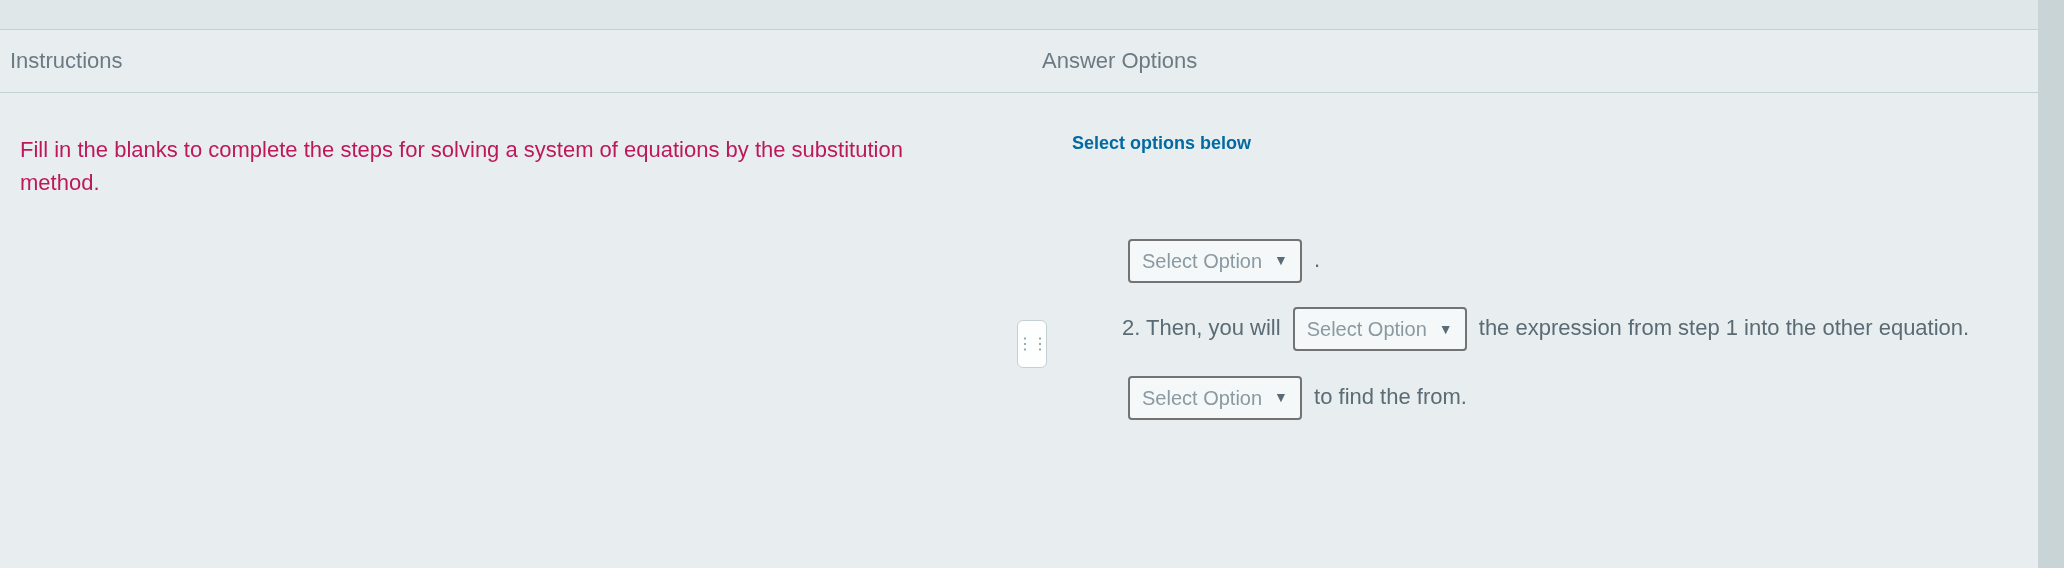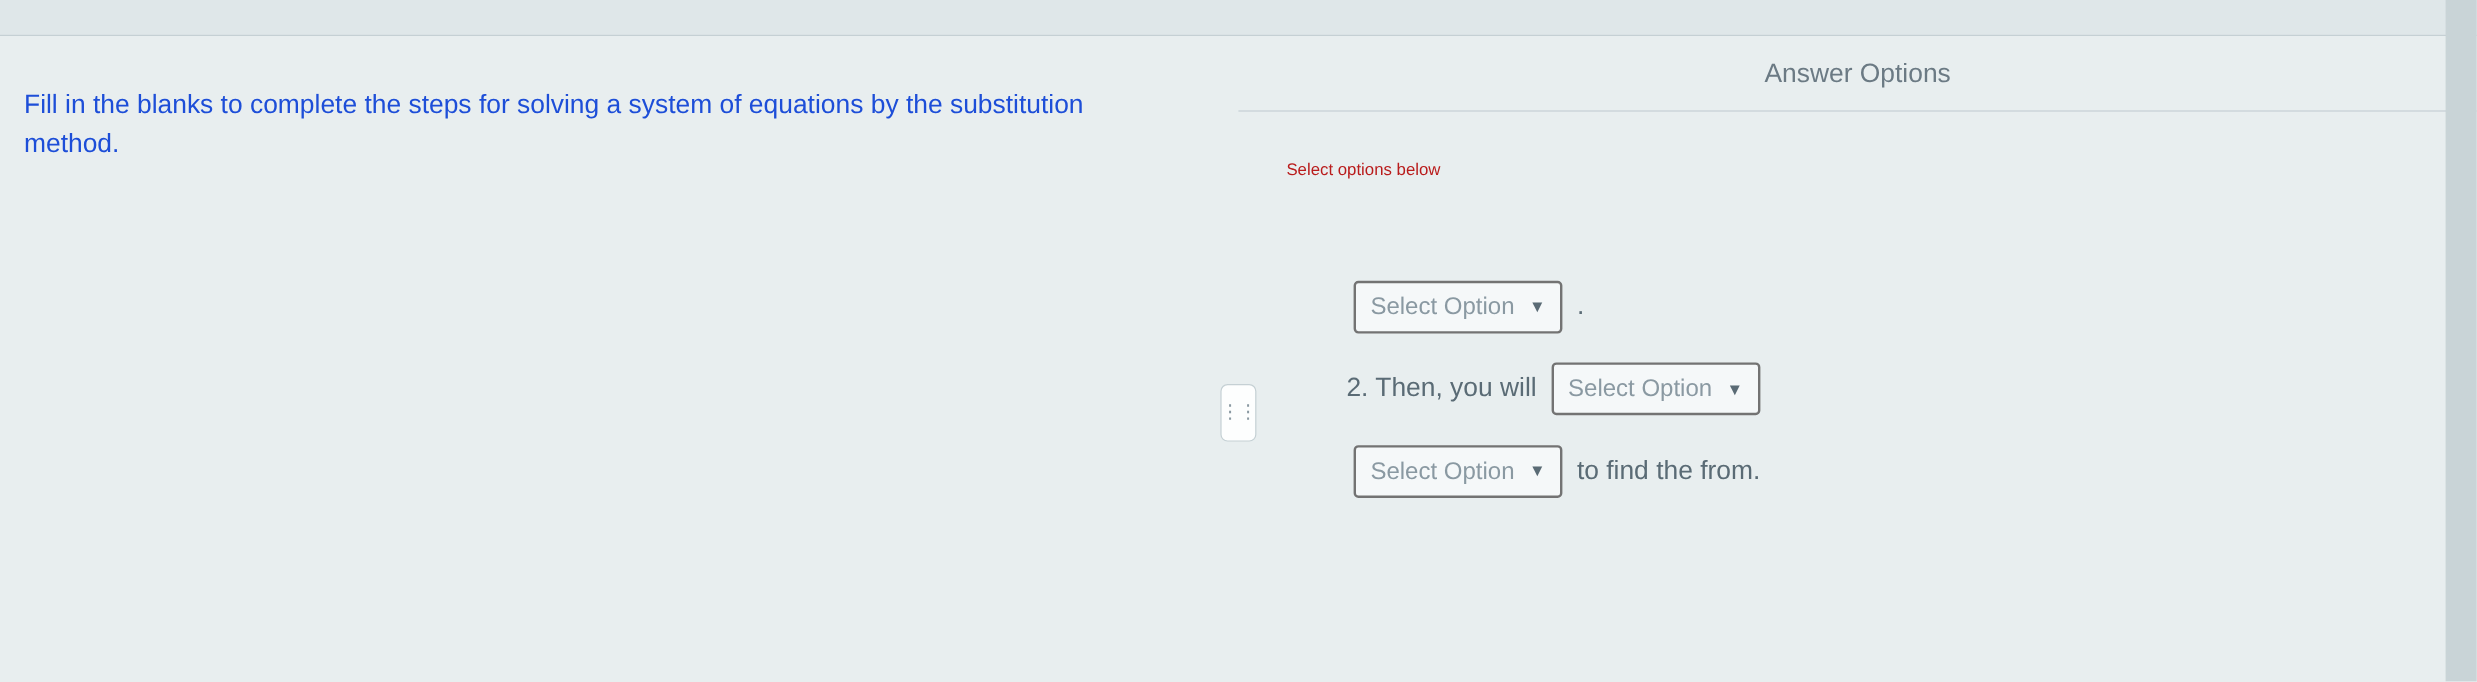--- a/index.html
+++ b/index.html
@@ -35,38 +35,37 @@
       padding: 18px 10px 18px 10px;
       font-size: 22px;
       color: #6b7a84;
       border-bottom: 1px solid #c5d0d4;
     }
     .panel-left .panel-header {
       padding-left: 10px;
     }
     .panel-right .panel-header {
       padding-left: 10px;
-      text-align: center;
     }
     .panel-body {
       padding: 40px 20px 20px 20px;
     }
     .panel-left .panel-body {
       padding-left: 20px;
       padding-right: 60px;
     }
     .instructions-text {
       font-size: 22px;
-      color: #1d4ed8;
+      color: #be185d;
       line-height: 1.5;
     }
     .answer-prompt {
-      font-size: 14px;
-      color: #b91c1c;
-      font-weight: 400;
+      font-size: 18px;
+      color: #0369a1;
+      font-weight: 700;
       margin-bottom: 30px;
       padding-left: 20px;
     }
     .question-list {
       padding-left: 70px;
       padding-right: 30px;
     }
     .question-item {
       font-size: 22px;
       color: #5a6b75;
@@ -127,20 +126,21 @@
     }
   </style>
 </head>
 <body>
 
 <div class="top-bar"></div>
 
 <div class="container">
 
   <div class="panel panel-left">
+    <div class="panel-header">Instructions</div>
     <div class="panel-body">
       <div class="instructions-text">Fill in the blanks to complete the steps for solving a system of equations by the substitution method.</div>
     </div>
   </div>
 
   <div class="panel panel-right">
     <div class="panel-header">Answer Options</div>
     <div class="panel-body">
       <div class="answer-prompt">Select options below</div>
       <div class="question-list">
@@ -153,20 +153,21 @@
           </span>
           <span>.</span>
         </div>
 
         <div class="question-item">
           <span>2. Then, you will</span>
           <span class="select-box">
             <span class="select-text">Select Option</span>
             <span class="caret">▼</span>
           </span>
+          <span>the expression from step 1 into the other equation.</span>
         </div>
 
         <div class="question-item">
           <span class="select-box">
             <span class="select-text">Select Option</span>
             <span class="caret">▼</span>
           </span>
           <span>to find the from.</span>
         </div>
 

